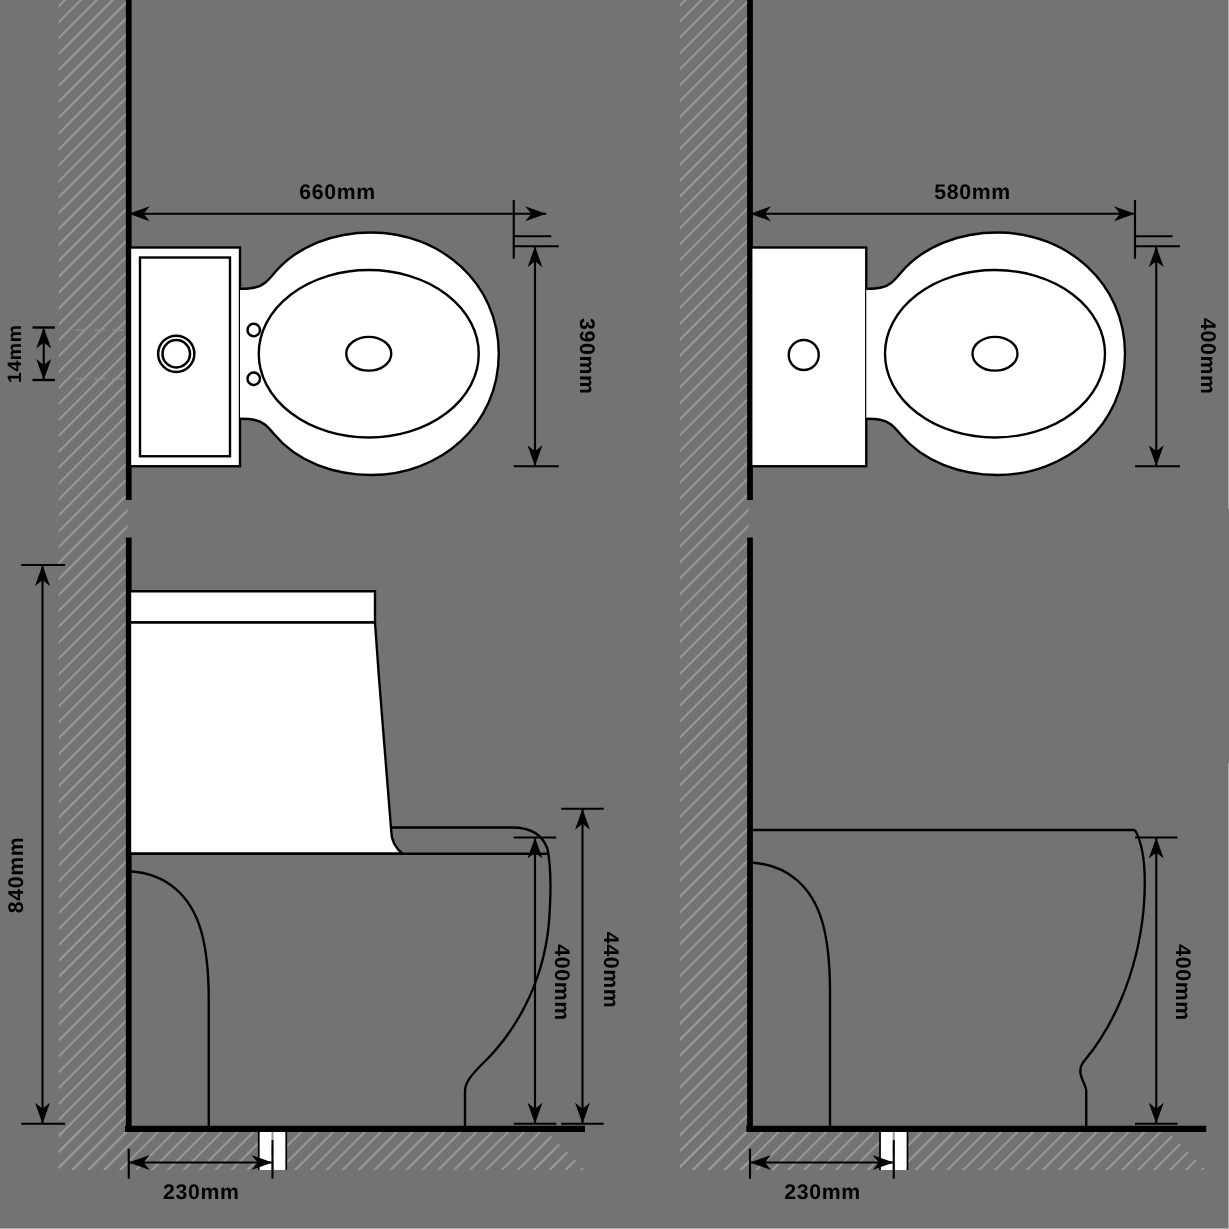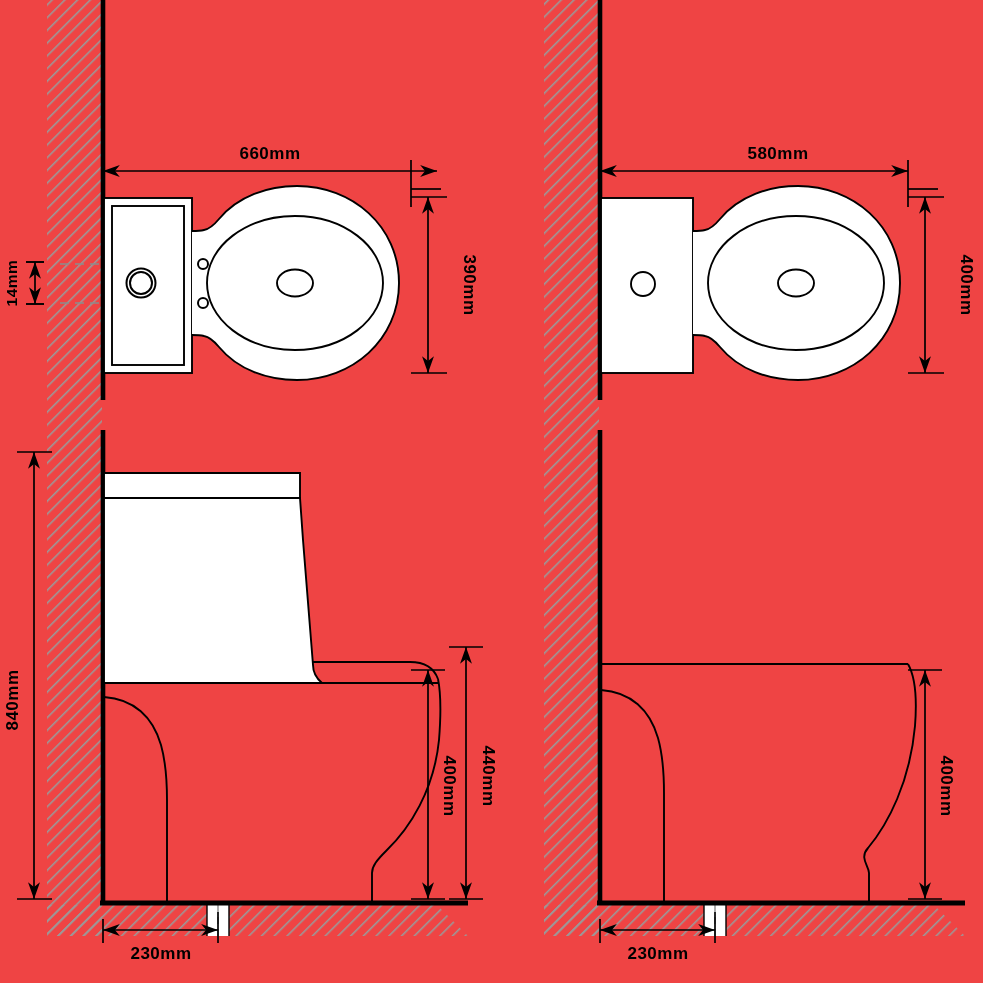--- a/index.html
+++ b/index.html
@@ -2,21 +2,21 @@
 <html><head>
 <meta charset="utf-8">
 <title>Toilet Technical Drawing</title>
 <style>
   html,body{margin:0;padding:0;background:#ffffff;}
   body{
     width:983px;height:983px;
     font-family:"Liberation Sans","DejaVu Sans",sans-serif;
     overflow:hidden;
   }
-  #stage{position:relative;width:983px;height:983px;background:#ef4444;}
+  #stage{position:relative;width:983px;height:983px;background:#737373;}
   svg.drawing{position:absolute;left:0;top:0;width:983px;height:983px;display:block;}
   .dimtext{
     font-family:"Liberation Sans","DejaVu Sans",sans-serif;
     font-size:17px;font-weight:bold;fill:#000;
     letter-spacing:0.5px;
   }
   .dimtext.small{font-size:15.5px;}
 </style>
 </head>
 <body>

